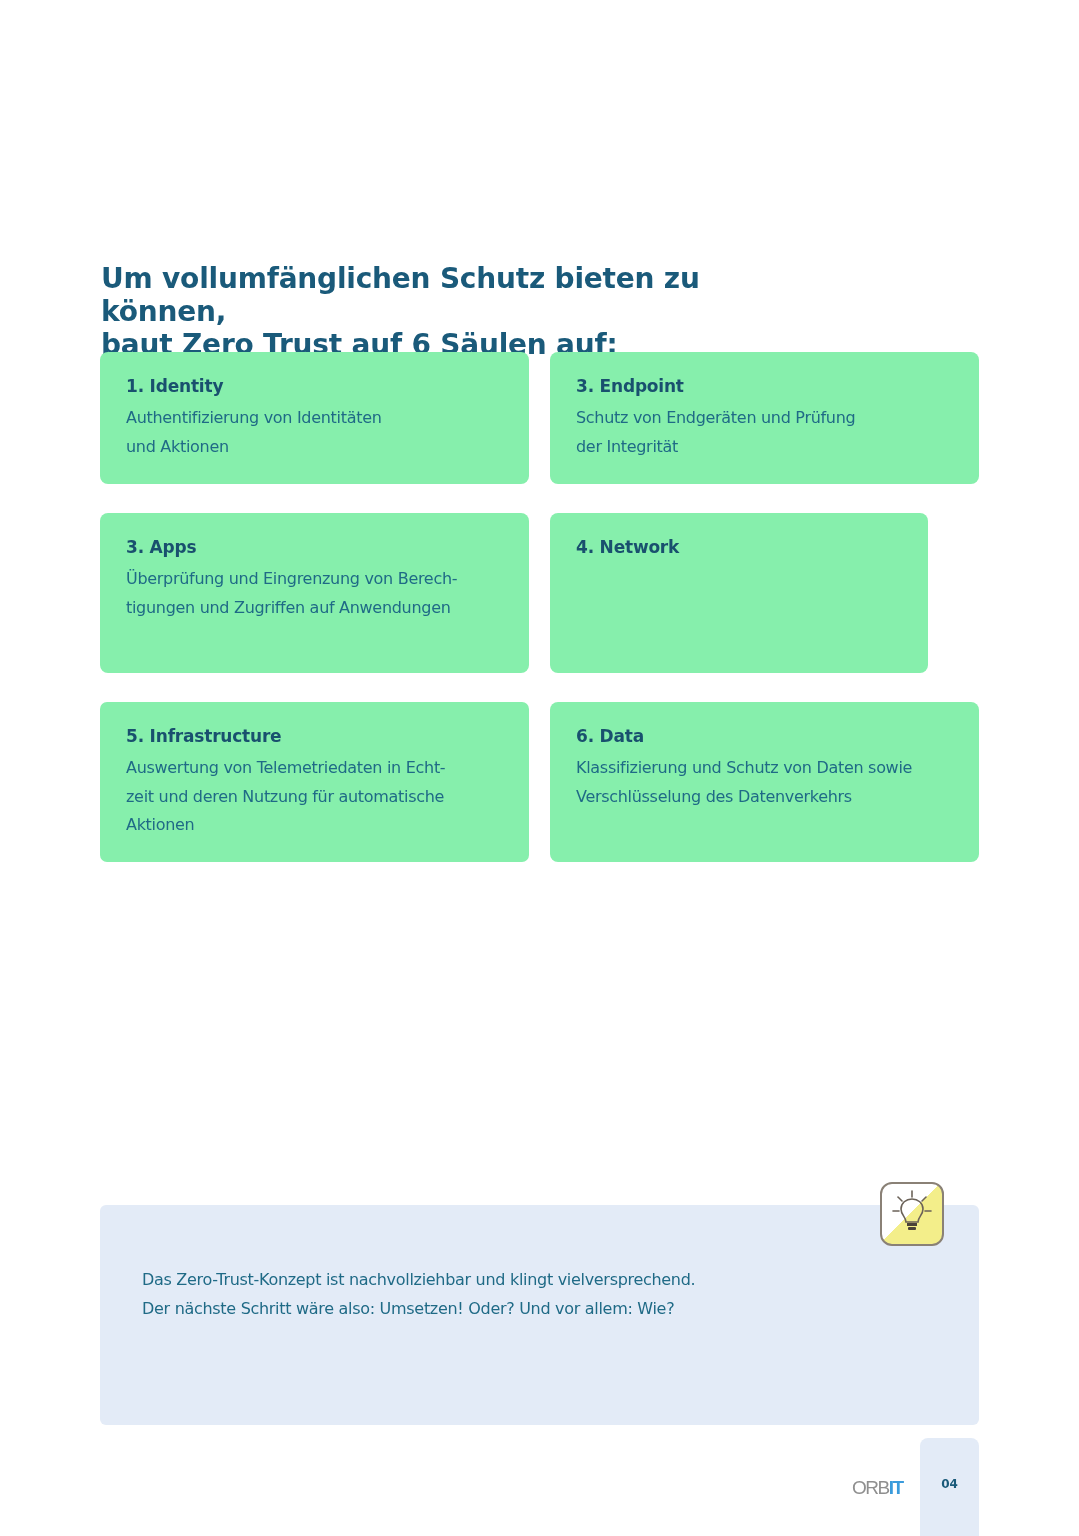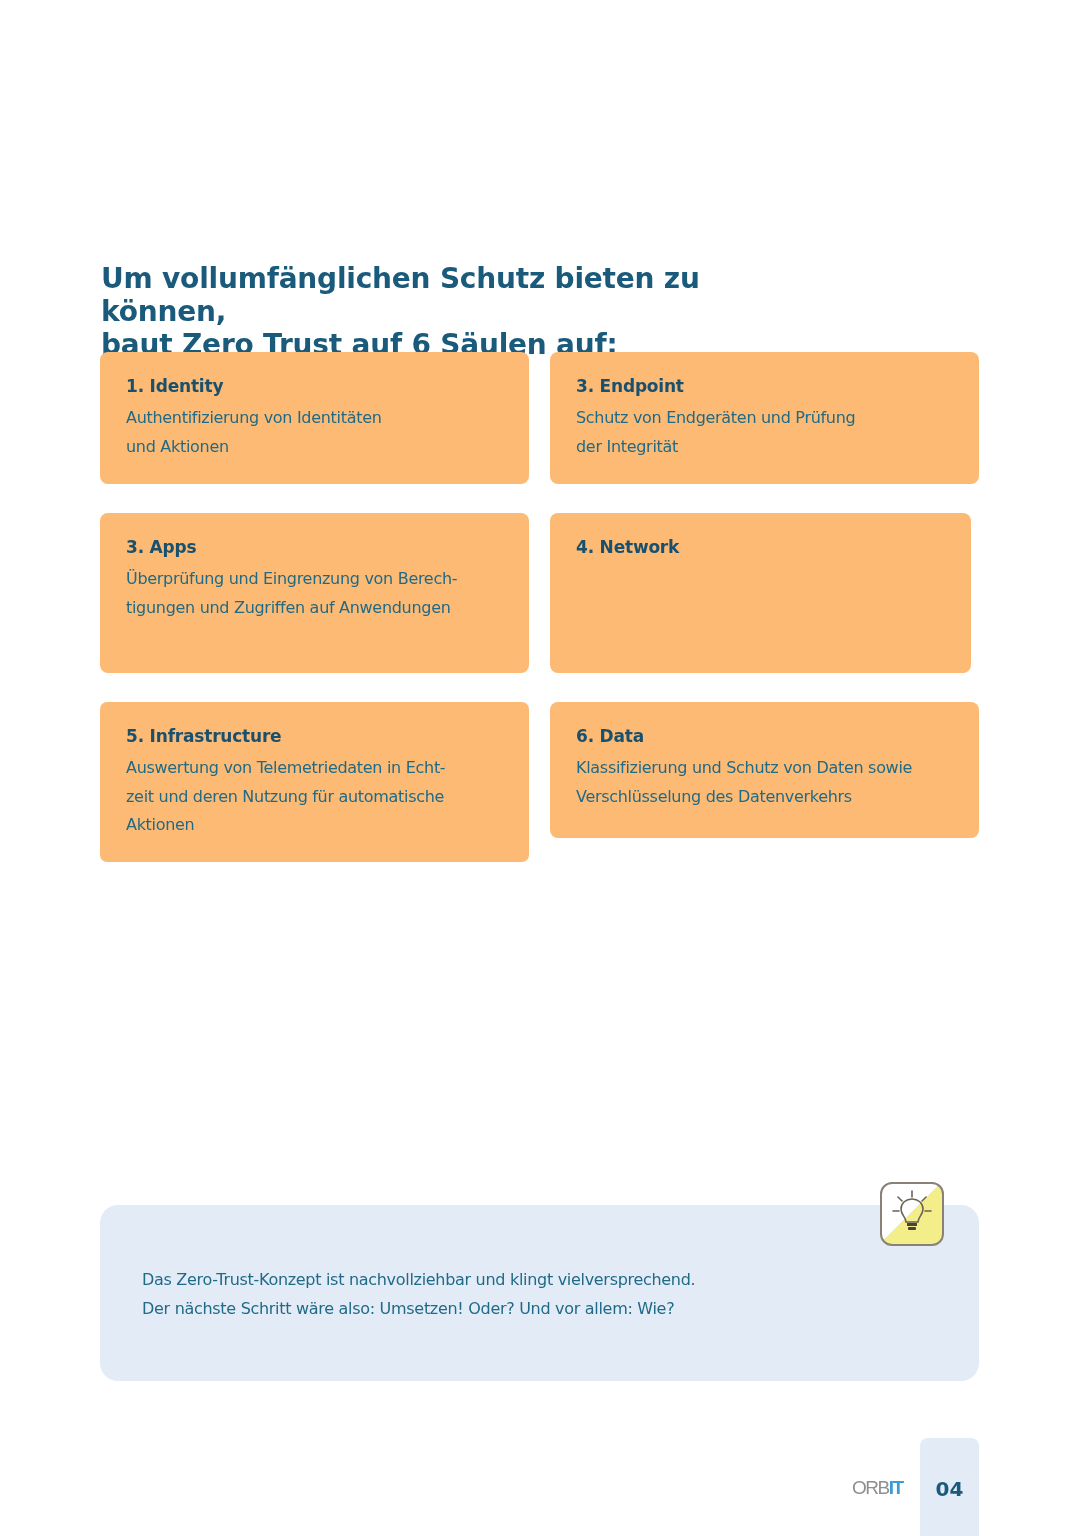--- a/index.html
+++ b/index.html
@@ -7,34 +7,34 @@
     width: 1079px; height: 1536px; background: #ffffff; position: relative; overflow: hidden;
     font-family: "DejaVu Sans", "Liberation Sans", sans-serif;
     color: #1a5a7a;
   }
   .intro {
     position: absolute; left: 101px; top: 262px; width: 600px;
     font-size: 28px; font-weight: 600; line-height: 33px; color: #1a5a7a;
     letter-spacing: -0.2px;
   }
   .card {
-    position: absolute; background: #fdba74; border-radius: 8px;
+    position: absolute; background: #86efac; border-radius: 8px;
     box-sizing: border-box; padding: 22px 25px 0 26px;
   }
   .card-title {
     font-size: 17px; font-weight: bold; color: #19506e; line-height: 24px; margin-bottom: 6px;
     letter-spacing: -0.2px;
   }
   .card-desc {
     font-size: 16px; line-height: 28.5px; color: #1f6a86; letter-spacing: -0.3px;
     white-space: pre-line;
   }
   .note {
-    position: absolute; left: 100px; top: 1205px; width: 879px; height: 176px;
-    background: #e3ebf7; border-radius: 18px; box-sizing: border-box;
+    position: absolute; left: 100px; top: 1205px; width: 879px; height: 220px;
+    background: #e3ebf7; border-radius: 6px; box-sizing: border-box;
     padding: 60px 42px 0 42px;
   }
   .note-text {
     font-size: 16px; line-height: 29px; color: #1f6a86; letter-spacing: -0.3px;
   }
   .bulb {
     position: absolute; left: 880px; top: 1182px; width: 64px; height: 64px;
     border: 2px solid #8a8176; border-radius: 12px; box-sizing: border-box;
     background: linear-gradient(to bottom right, #ffffff 0%, #ffffff 48%, #f3ee8a 48%);
     overflow: hidden;
@@ -45,21 +45,21 @@
     font-family: "Liberation Sans", sans-serif;
   }
   .logo-orb { color: #8f8f8f; font-weight: normal; }
   .logo-it { color: #3a9bdc; font-weight: bold; }
   .page-tab {
     position: absolute; left: 920px; top: 1438px; width: 59px; height: 110px;
     background: #e3ebf7; border-radius: 8px 8px 0 0;
   }
   .page-num {
     position: absolute; left: 0; top: 39px; width: 59px; text-align: center;
-    font-size: 20px; font-weight: bold; color: #1a5a7a;
+    font-size: 12px; font-weight: bold; color: #1a5a7a;
   }
 </style>
 </head>
 <body>
 
 <div class="intro">
   <div>Um vollumfänglichen Schutz bieten zu können,</div>
   <div>baut Zero Trust auf 6 Säulen auf:</div>
 </div>
 
@@ -72,31 +72,31 @@
   <div class="card-title">3. Endpoint</div>
   <div class="card-desc">Schutz von Endgeräten und Prüfung
 der Integrität</div>
 </div>
 
 <div class="card" style="left:100px; top:513px; width:429px; height:160px;">
   <div class="card-title">3. Apps</div>
   <div class="card-desc">Überprüfung und Eingrenzung von Berech-
 tigungen und Zugriffen auf Anwendungen</div>
 </div>
-<div class="card" style="left:550px; top:513px; width:421px; height:160px;">
+<div class="card" style="left:550px; top:513px; width:378px; height:160px;">
   <div class="card-title">4. Network</div>
 </div>
 
 <div class="card" style="left:100px; top:702px; width:429px; height:160px;border-radius:7px;">
   <div class="card-title">5. Infrastructure</div>
   <div class="card-desc">Auswertung von Telemetriedaten in Echt-
 zeit und deren Nutzung für automatische
 Aktionen</div>
 </div>
-<div class="card" style="left:550px; top:702px; width:429px; height:136px;">
+<div class="card" style="left:550px; top:702px; width:429px; height:160px;">
   <div class="card-title">6. Data</div>
   <div class="card-desc">Klassifizierung und Schutz von Daten sowie
 Verschlüsselung des Datenverkehrs</div>
 </div>
 
 <div class="note">
   <div class="note-text">Das Zero-Trust-Konzept ist nachvollziehbar und klingt vielversprechend.</div>
   <div class="note-text">Der nächste Schritt wäre also: Umsetzen! Oder? Und vor allem: Wie?</div>
 </div>
 

